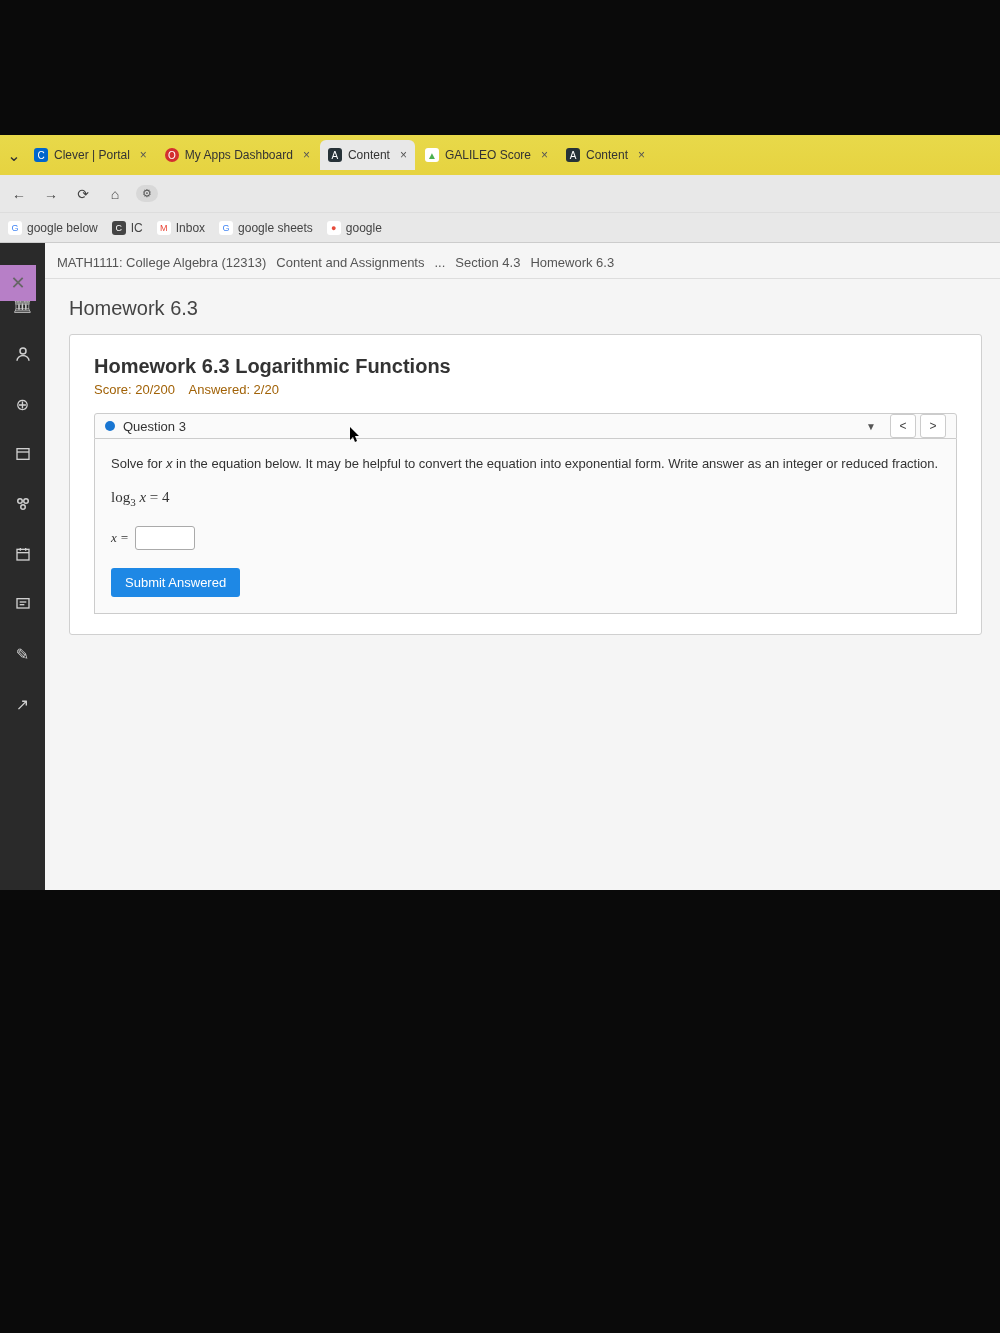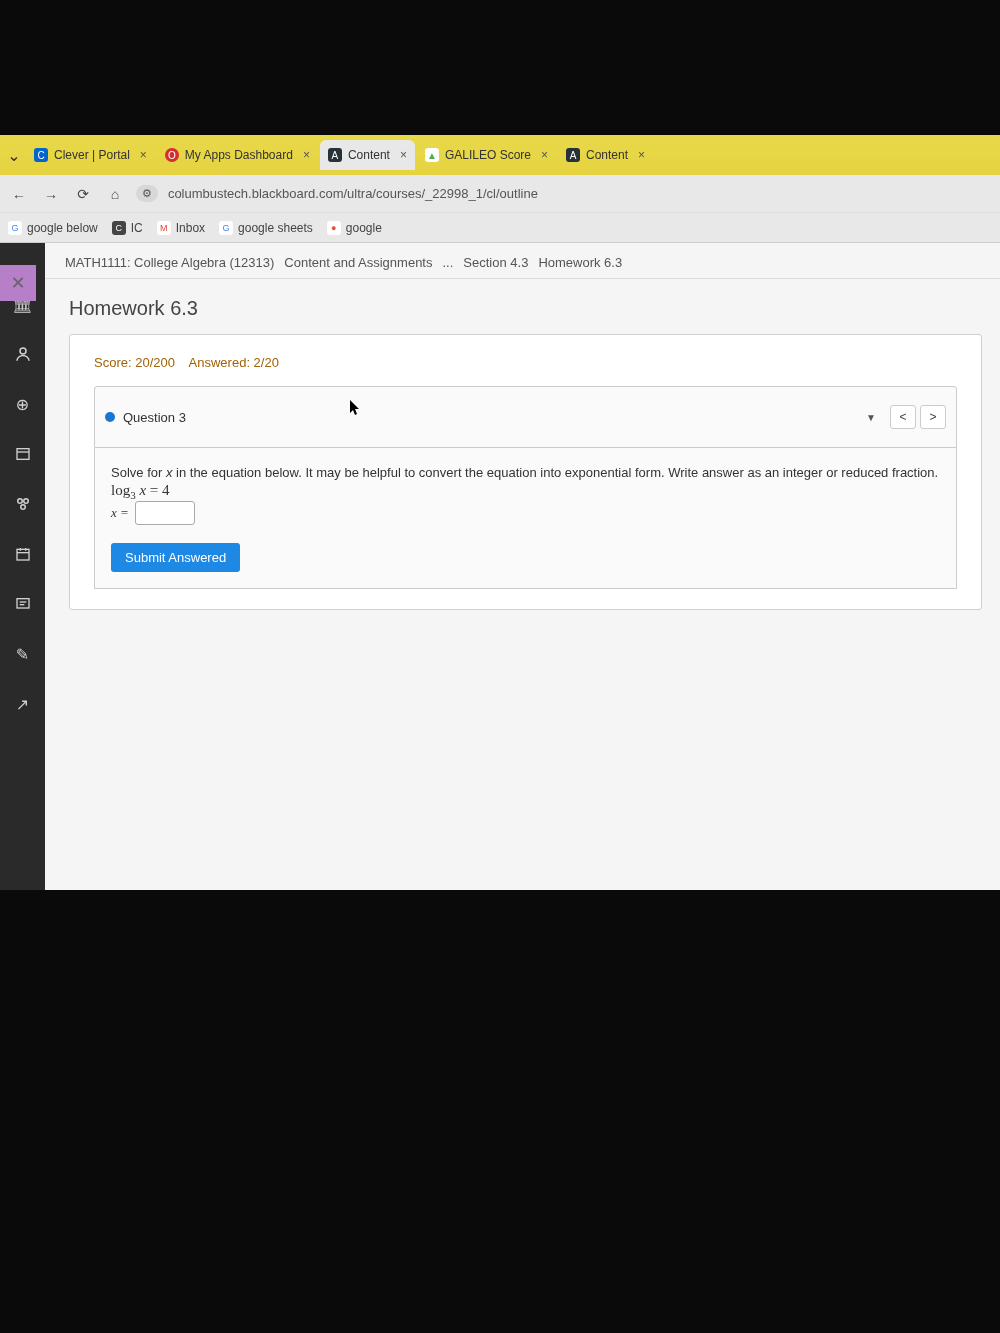--- a/index.html
+++ b/index.html
@@ -16,37 +16,37 @@
 .site-chip { font-size: 11px; background: #d8d8d8; padding: 2px 6px; border-radius: 10px; color: #555; }
 .url-text { font-size: 13px; color: #555; }
 .bookmarks { height: 30px; background: #e8e8e8; display: flex; align-items: center; padding: 0 8px; gap: 14px; border-bottom: 1px solid #ccc; }
 .bookmark { display: flex; align-items: center; gap: 5px; font-size: 12px; color: #444; cursor: pointer; }
 .bk-ico { width: 14px; height: 14px; border-radius: 3px; display: inline-flex; align-items: center; justify-content: center; font-size: 9px; color: #fff; }
 .bb-frame { display: flex; height: calc(100% - 108px); }
 .left-rail { width: 45px; background: #2a2a2a; display: flex; flex-direction: column; align-items: center; padding-top: 50px; gap: 28px; }
 .rail-ico { width: 22px; height: 22px; color: #d0d0d0; display: flex; align-items: center; justify-content: center; font-size: 16px; cursor: pointer; }
 .content-area { flex: 1; background: #f5f5f5; position: relative; }
 .close-tab { position: absolute; left: -45px; top: 22px; width: 36px; height: 36px; background: #b77fc7; color: #666; display: flex; align-items: center; justify-content: center; font-size: 18px; cursor: pointer; z-index: 5; }
-.breadcrumbs { padding: 12px 20px 8px 20px; font-size: 13px; color: #555; border-bottom: 1px solid #ddd; display: flex; gap: 10px; align-items: center; }
+.breadcrumbs { padding: 12px 20px 8px 12px; font-size: 13px; color: #555; border-bottom: 1px solid #ddd; display: flex; gap: 10px; align-items: center; }
 .crumb { cursor: pointer; }
 .page-title { padding: 18px 24px 14px 24px; font-size: 20px; color: #444; font-weight: 400; }
 .assign-panel { margin: 0 18px 18px 24px; background: #fff; border: 1px solid #d0d0d0; border-radius: 3px; padding: 20px 24px; }
 .assign-title { font-size: 20px; font-weight: bold; color: #333; margin-bottom: 4px; }
 .score-line { font-size: 13px; color: #a16207; margin-bottom: 16px; }
 .score-line .answered { margin-left: 10px; }
-.q-header { display: flex; align-items: center; gap: 8px; border: 1px solid #ccc; border-top-left-radius: 3px; border-top-right-radius: 3px; padding: 18px 10px; background: #fafafa; }
+.q-header { display: flex; align-items: center; gap: 8px; border: 1px solid #ccc; border-top-left-radius: 3px; border-top-right-radius: 3px; padding: 0 10px; background: #fafafa; }
 .q-dot { width: 10px; height: 10px; border-radius: 50%; background: #1976d2; }
 .q-label { font-size: 13px; color: #333; flex: 0 0 auto; }
 .q-dd { margin-left: auto; font-size: 10px; color: #555; cursor: pointer; }
 .nav-btns { display: flex; gap: 4px; margin-left: 6px; }
 .nav-btns .qnav { width: 26px; height: 24px; border: 1px solid #ccc; background: #fff; display: flex; align-items: center; justify-content: center; font-size: 12px; color: #444; cursor: pointer; border-radius: 3px; }
 .cursor { position: absolute; width: 12px; height: 16px; pointer-events: none; }
 .q-body { border: 1px solid #ccc; border-top: none; padding: 16px; background: #fafafa; font-size: 13px; color: #333; }
-.prompt { margin-bottom: 0; line-height: 1.4; }
-.equation { font-family: 'Times New Roman', serif; font-size: 15px; }
+.prompt { margin-bottom: 16px; line-height: 1.4; }
+.equation { font-family: 'Times New Roman', serif; font-size: 15px; margin-bottom: 18px; }
 .equation sub { font-size: 11px; }
 .answer-row { display: flex; align-items: center; gap: 6px; margin-bottom: 18px; }
 .answer-row .var { font-family: 'Times New Roman', serif; font-style: italic; }
 .answer-row input { width: 60px; height: 24px; border: 1px solid #aaa; border-radius: 3px; padding: 0 4px; }
 .help-row { font-size: 13px; color: #333; margin-bottom: 16px; }
 .help-link { color: #1976d2; cursor: pointer; }
 .vid-ico { display: inline-block; width: 14px; height: 11px; border: 1px solid #1976d2; border-radius: 2px; position: relative; vertical-align: middle; margin-right: 2px; }
 .vid-ico::after { content: ''; position: absolute; left: 4px; top: 2px; border-left: 4px solid #1976d2; border-top: 3px solid transparent; border-bottom: 3px solid transparent; }
 .submit-btn { background: #1e88e5; color: #fff; border: none; padding: 7px 14px; font-size: 13px; border-radius: 3px; cursor: pointer; }
 </style>
@@ -83,21 +83,20 @@
       <span class="tab-close">×</span>
     </div>
   </div>
 
   <div class="addr-bar">
     <div class="nav-btn">←</div>
     <div class="nav-btn">→</div>
     <div class="nav-btn">⟳</div>
     <div class="nav-btn">⌂</div>
     <span class="site-chip">⚙</span>
-    <span class="url-text">columbustech.blackboard.com/ultra/courses/_22998_1/cl/outline</span>
   </div>
 
   <div class="bookmarks">
     <div class="bookmark">
       <span class="bk-ico" style="background:#fff;color:#4285f4">G</span>
       <span>google below</span>
     </div>
     <div class="bookmark">
       <span class="bk-ico" style="background:#444">C</span>
       <span>IC</span>
@@ -165,20 +164,21 @@
         <span class="crumb">MATH1111: College Algebra (12313)</span>
         <span class="crumb">Content and Assignments</span>
         <span class="crumb">...</span>
         <span class="crumb">Section 4.3</span>
         <span class="crumb">Homework 6.3</span>
       </div>
 
       <h2 class="page-title">Homework 6.3</h2>
 
       <div class="assign-panel">
+        <div class="assign-title">Homework 6.3 Logarithmic Functions</div>
         <div class="score-line">
           <span>Score: 20/200</span>
           <span class="answered">Answered: 2/20</span>
         </div>
 
         <div style="position:relative">
         <div class="q-header">
           <span class="q-dot"></span>
           <span class="q-label">Question 3</span>
           <span class="q-dd">▼</span>

